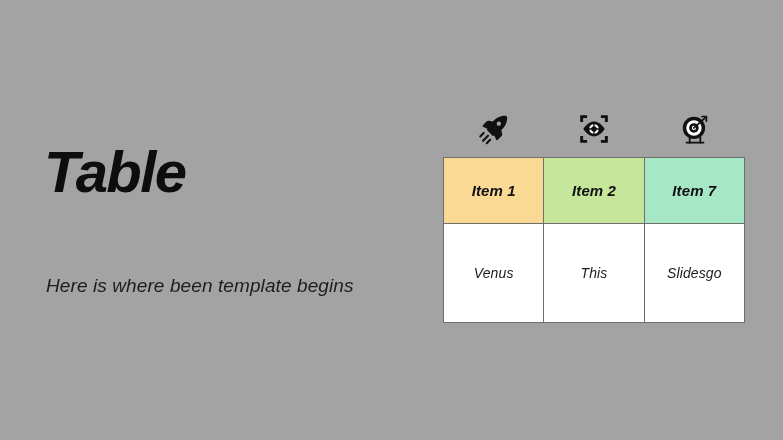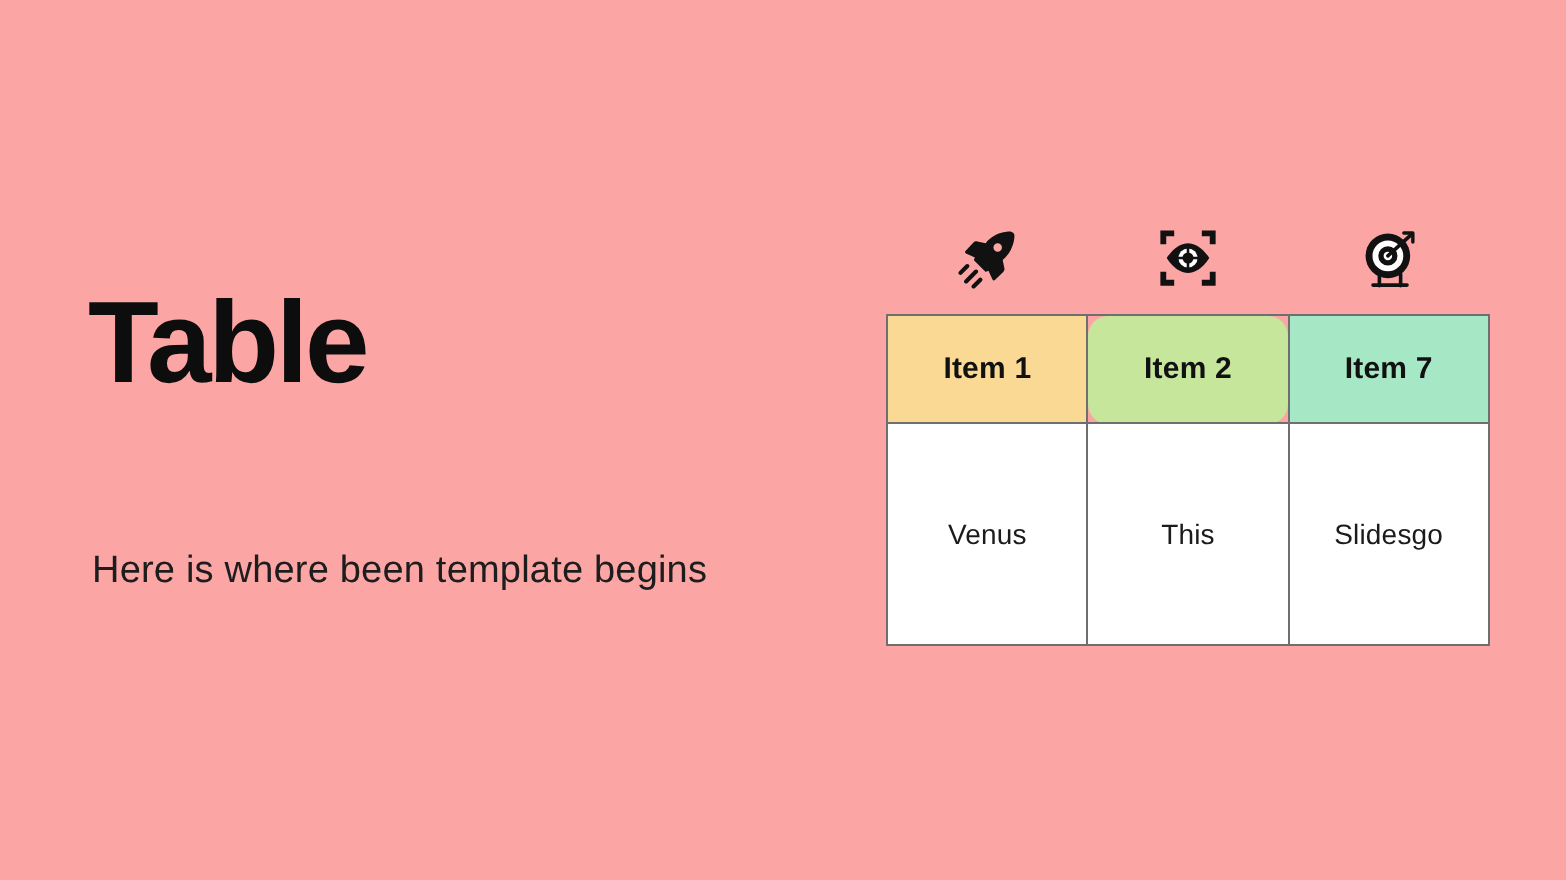--- a/index.html
+++ b/index.html
@@ -85,21 +85,21 @@
   }
   table#info-table td,
   table#info-table th {
     border: 1px solid #6f6f6f;
     text-align: center;
     vertical-align: middle;
     padding: 0;
     box-sizing: border-box;
   }
   table#info-table thead th {
-    height: 54px;
+    height: 66px;
     font-size: 15px;
     font-weight: 700;
     color: #111111;
     letter-spacing: 0.1px;
   }
   table#info-table tbody td {
     height: 48px;
     font-size: 14px;
     font-weight: 400;
     color: #1b1b1b;
@@ -119,21 +119,21 @@
     letter-spacing: 0.15px;
   }
   #footer .brand {
     font-weight: 700;
     color: #111111;
   }
 </style>
 </head>
 <body>
 
-<div id="slide" style="background: #fca5a5;">
+<div id="slide" style="background: #a3a3a3; font-style: italic;">
 
   <div id="title-block">
     <div class="title-line">Table</div>
   </div>
 
   <div id="subtitle">Here is where been template begins</div>
 
   <div id="icon-row">
 
     <div class="icon-cell">
@@ -184,21 +184,21 @@
       </span>
     </div>
 
   </div>
 
   <div id="table-wrap">
     <table id="info-table">
       <thead>
         <tr>
           <th style="background: rgb(250, 217, 149); border-color: rgb(111, 111, 111);">Item 1</th>
-          <th style="background: rgb(197, 230, 155); border-color: rgb(111, 111, 111); border-radius: 10px;">Item 2</th>
+          <th style="background: rgb(197, 230, 155); border-color: rgb(111, 111, 111);">Item 2</th>
           <th style="background: rgb(166, 231, 197); border-color: rgb(111, 111, 111);">Item 7</th>
         </tr>
       </thead>
       <tbody>
         <tr>
           <td style="border-color: rgb(111, 111, 111);">Venus</td>
           <td style="border-color: rgb(111, 111, 111);">This</td>
           <td style="border-color: rgb(111, 111, 111);">Slidesgo</td>
         </tr>
       </tbody>

